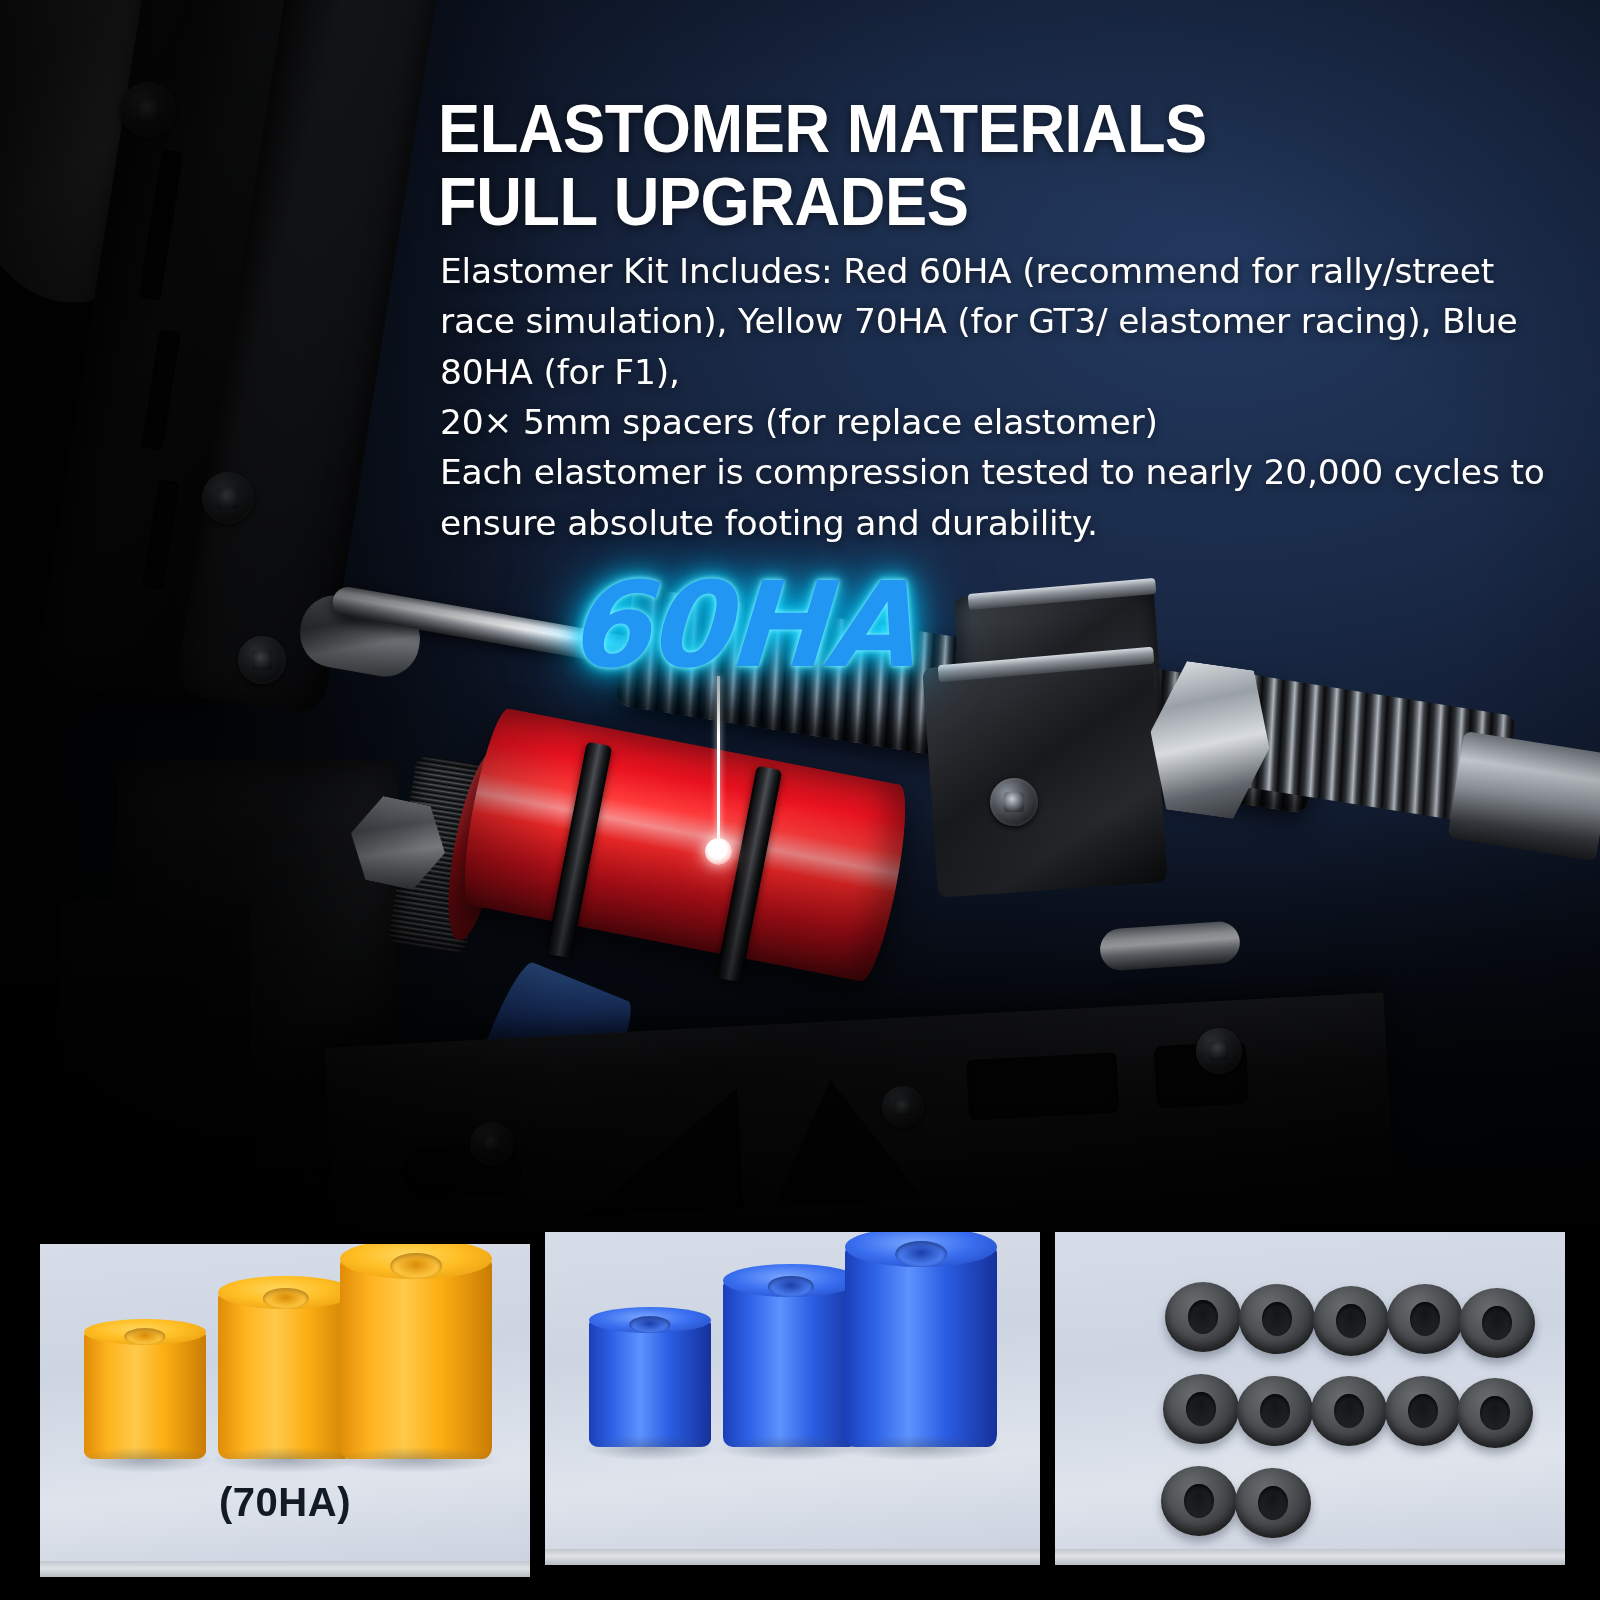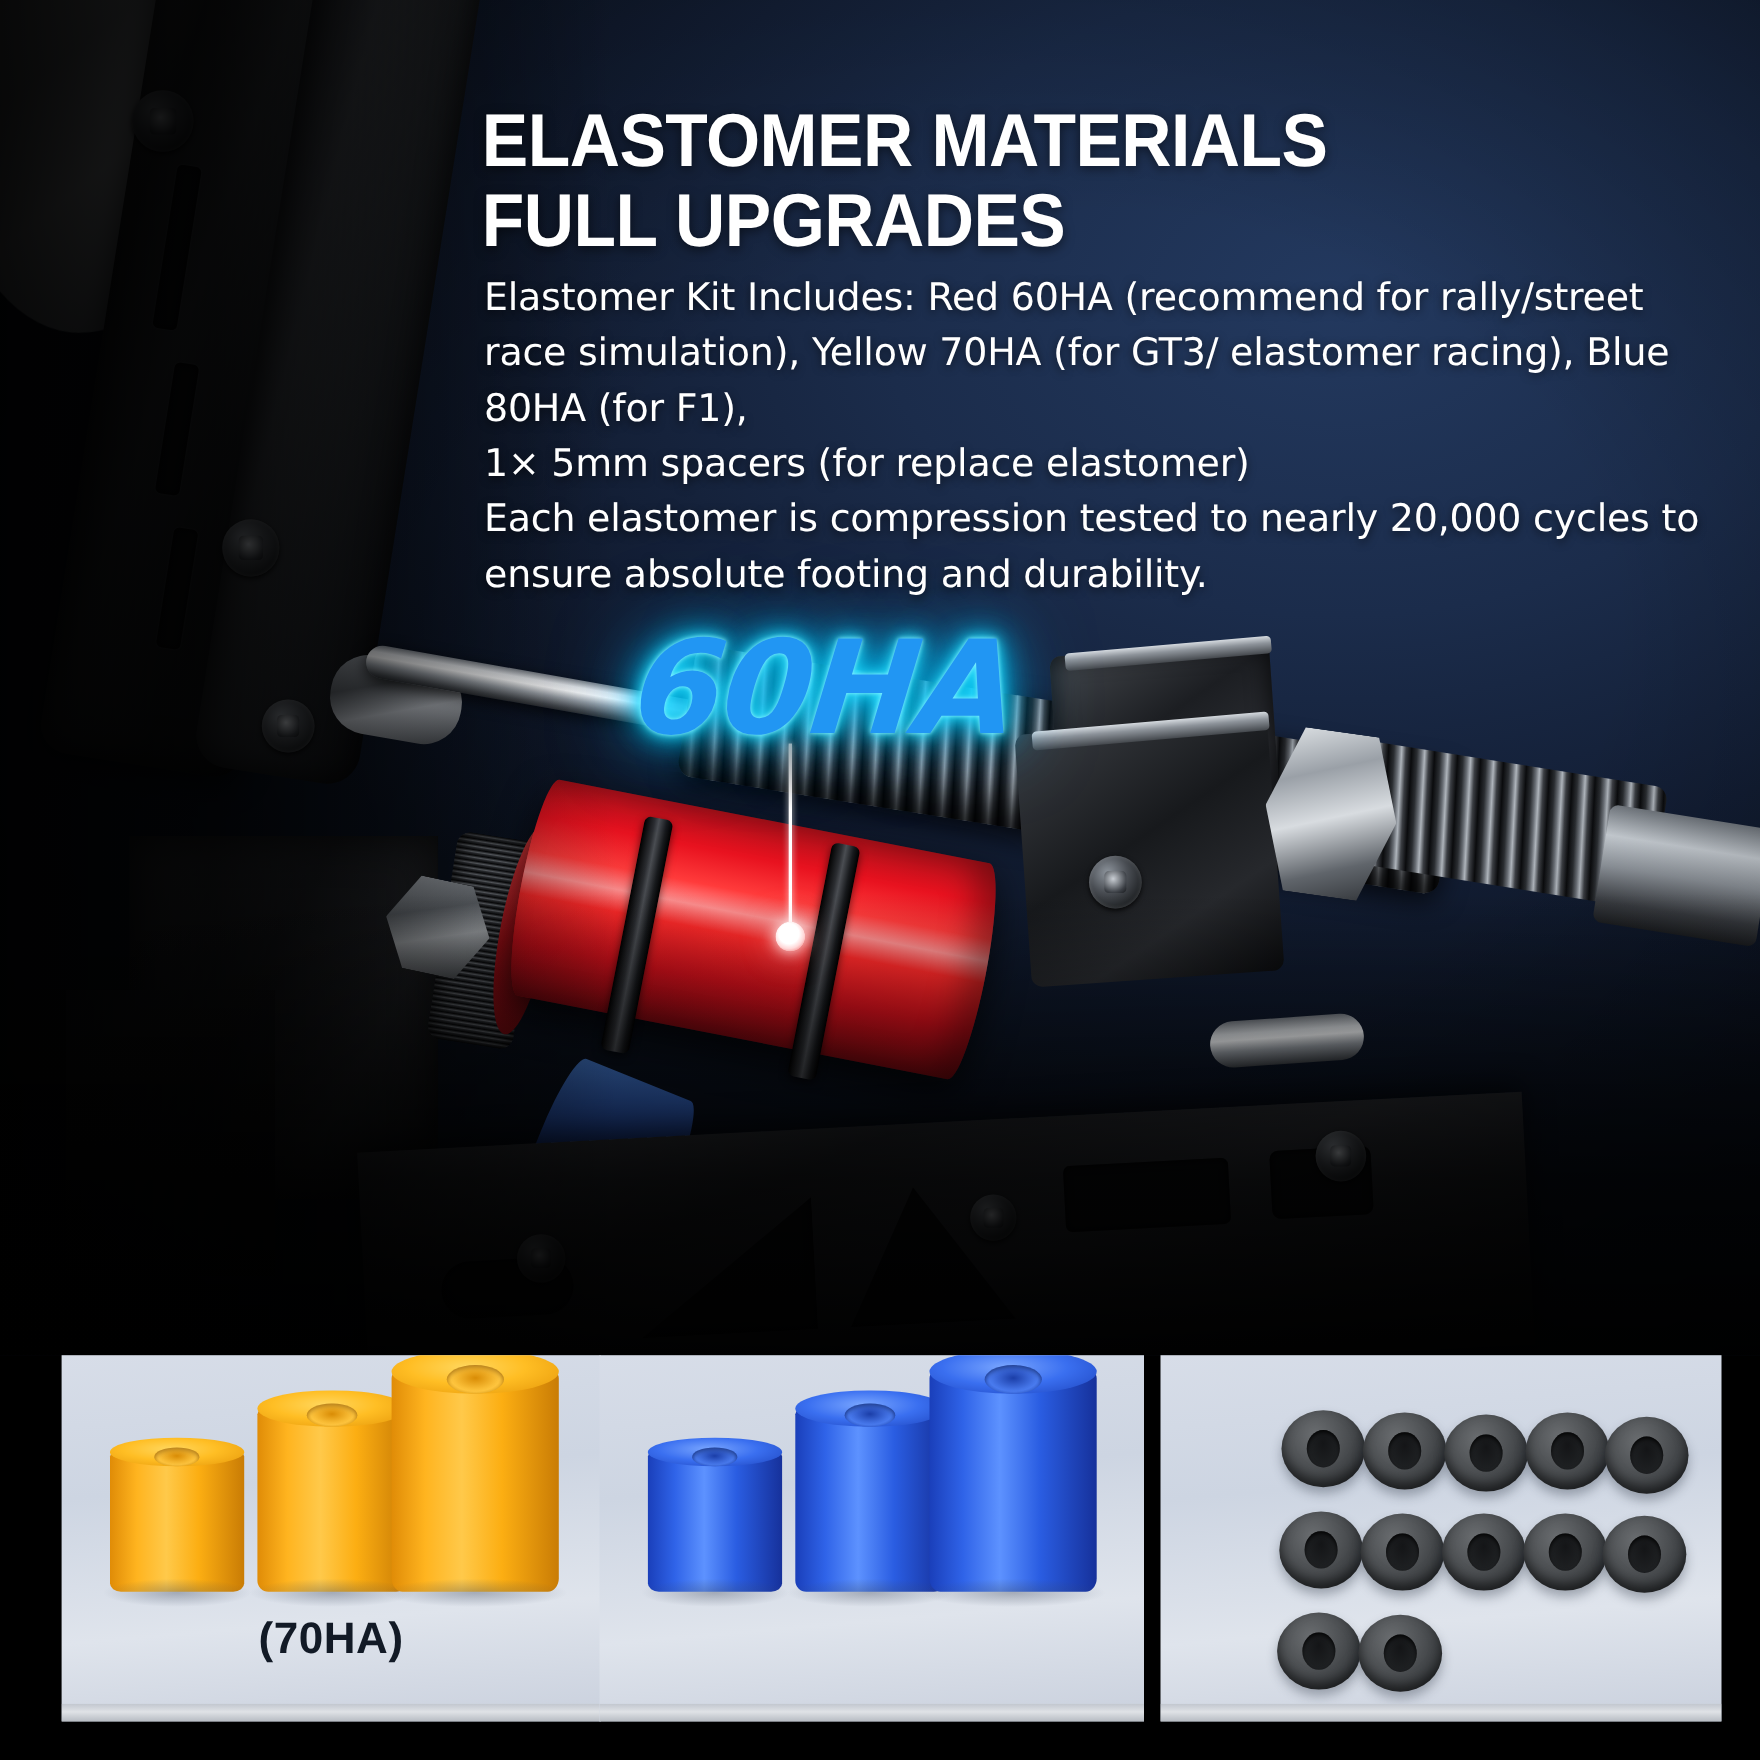--- a/index.html
+++ b/index.html
@@ -213,21 +213,21 @@
     text-shadow:0 2px 8px rgba(0,0,0,.6);
   }
   .body-copy p{margin:0;}
 
   
   .panels{position:absolute;left:0;top:1232px;width:1600px;height:368px;background:#000;}
   .panel{
     position:absolute;top:0;height:333px;overflow:hidden;
     background:linear-gradient(175deg,#d7dde8 0%,#cdd5e2 35%,#dfe4ec 70%,#c9d0dd 100%);
   }
-  .panel.p1{left:56px;width:490px;}
+  .panel.p1{left:40px;width:490px;margin-top:12px;}
   .panel.p2{left:545px;width:495px;}
   .panel.p3{left:1055px;width:510px;}
   .panel-shelf{position:absolute;left:0;bottom:0;width:100%;height:16px;
     background:linear-gradient(180deg,#c2c7cf 0%,#dfe2e6 45%,#b6bbc2 100%);}
   .panel-label{
     position:absolute;left:0;width:100%;bottom:42px;text-align:center;
     font-family:"Liberation Sans",sans-serif;font-weight:700;font-size:40px;
     color:#121a26;letter-spacing:.5px;
   }
   .panel.p1 .panel-label{bottom:52px;}
@@ -347,21 +347,21 @@
     <div class="leader-dot"></div>
   </div>
 
   <div class="headline">
     <div>ELASTOMER MATERIALS</div>
     <div>FULL UPGRADES</div>
   </div>
 
   <div class="body-copy">
     <p>Elastomer Kit Includes: Red 60HA (recommend for rally/street race simulation), Yellow 70HA (for GT3/ elastomer racing), Blue 80HA (for F1),</p>
-    <p>1× 5mm spacers (for replace elastomer)</p>
+    <p>20× 5mm spacers (for replace elastomer)</p>
     <p>Each elastomer is compression tested to nearly 20,000 cycles to ensure absolute footing and durability.</p>
   </div>
 
   <div class="panels">
 
     <div class="panel p1">
       <div class="cyl yc y1">
         <div class="top"></div>
         <div class="hole"></div>
         <div class="shadow"></div>

